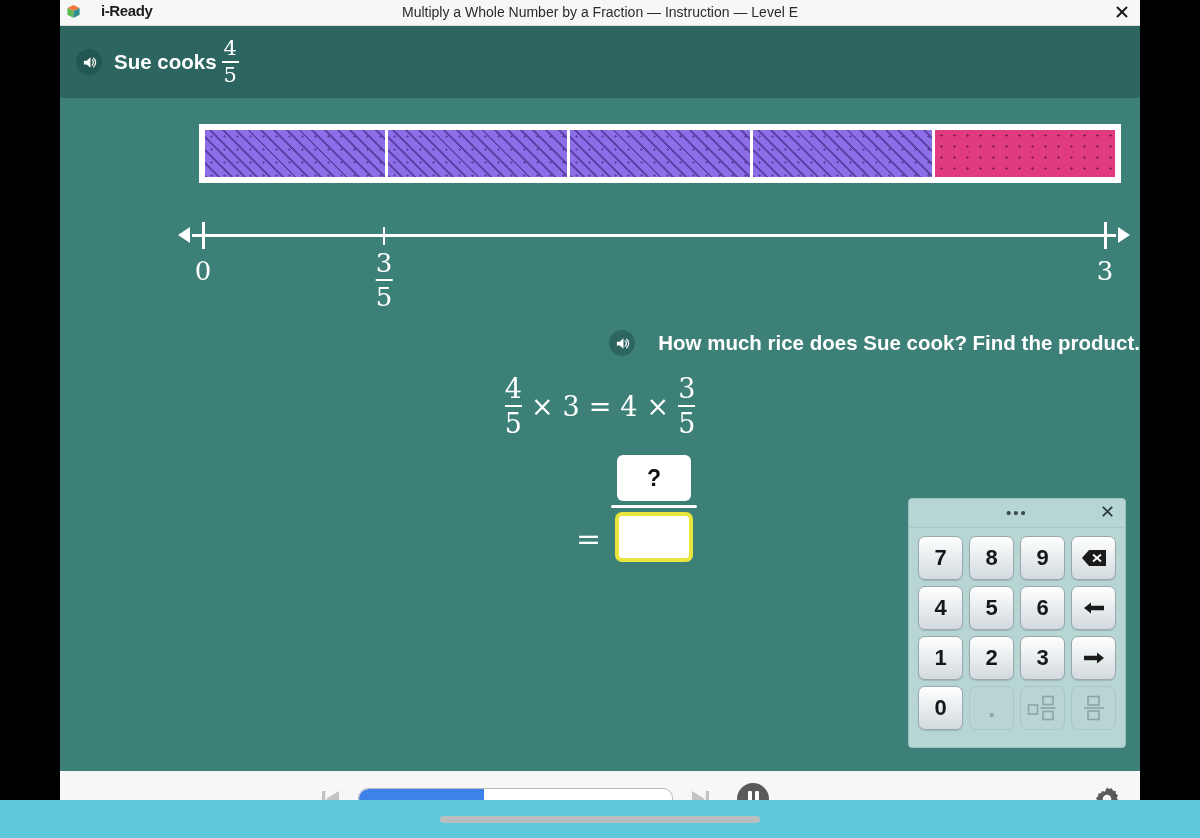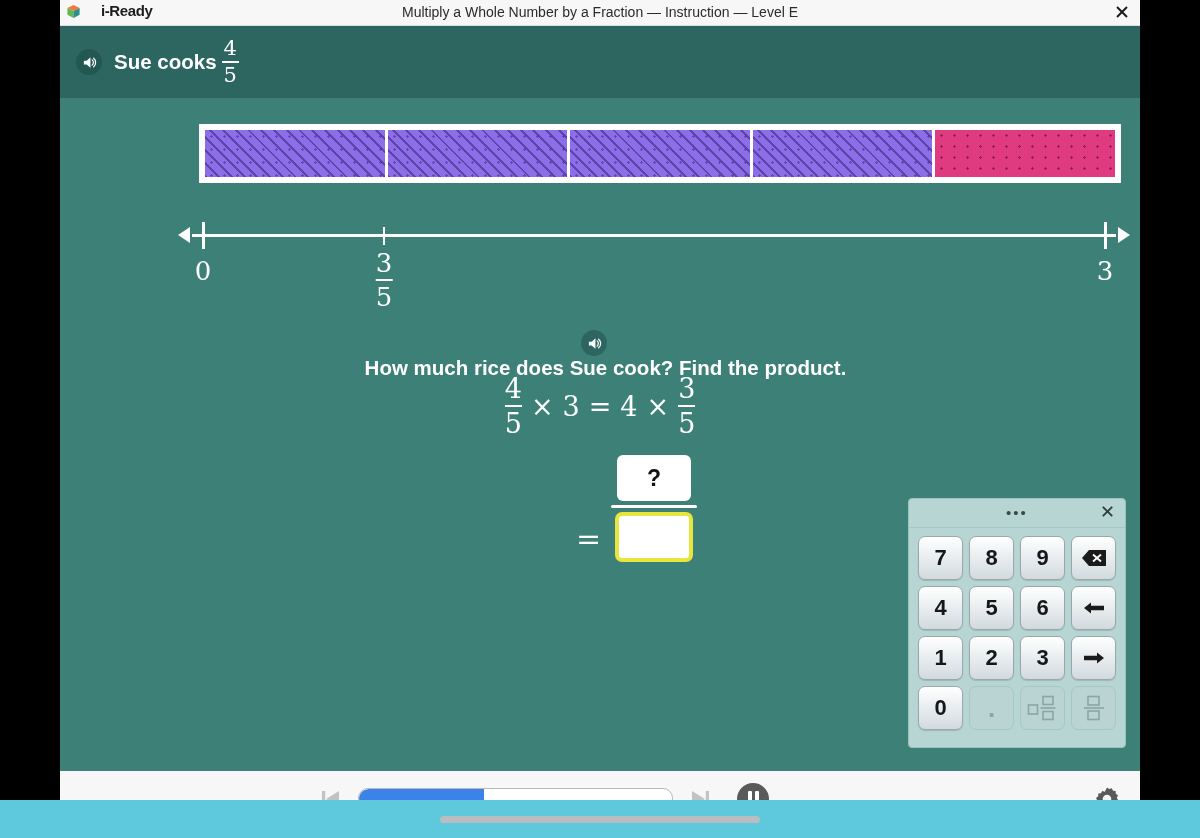--- a/index.html
+++ b/index.html
@@ -66,21 +66,21 @@
   .nl-arrow.r{right:8px;border-left:12px solid #fff;}
   .tick{position:absolute;background:#fff;}
   .tick.major{width:3px;height:27px;top:10px;}
   .tick.minor{width:2px;height:18px;top:15px;}
   .nl-label{position:absolute;top:44px;transform:translateX(-50%);
             color:#fff;font-family:"DejaVu Serif", serif;font-size:26px;
             text-align:center;}
 
   
   .prompt2{position:absolute;left:0;right:0;top:330px;display:flex;
-           align-items:center;justify-content:flex-end;flex-direction:column;}
+           align-items:center;justify-content:flex-end;}
   .prompt2 .ptxt{color:#fff;font-size:20.5px;font-weight:700;margin-left:11px;}
 
   
   .equation{position:absolute;left:0;right:0;top:375px;display:flex;
             align-items:center;justify-content:center;color:#fff;
             font-family:"DejaVu Serif", serif;font-size:27px;}
   .equation .op{margin:0 9px;}
   .equation .mfrac{font-size:27px;}
 
   

